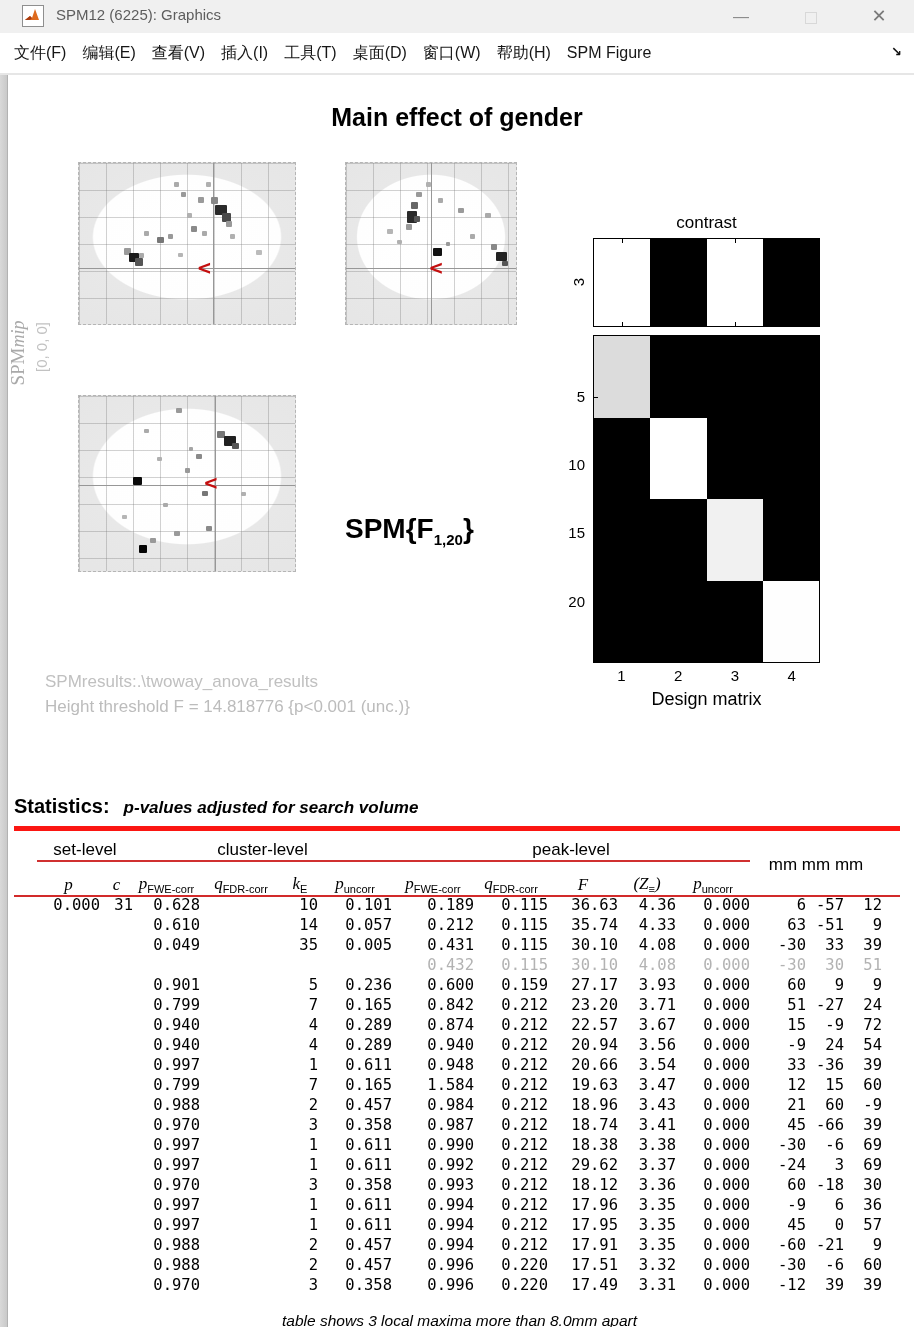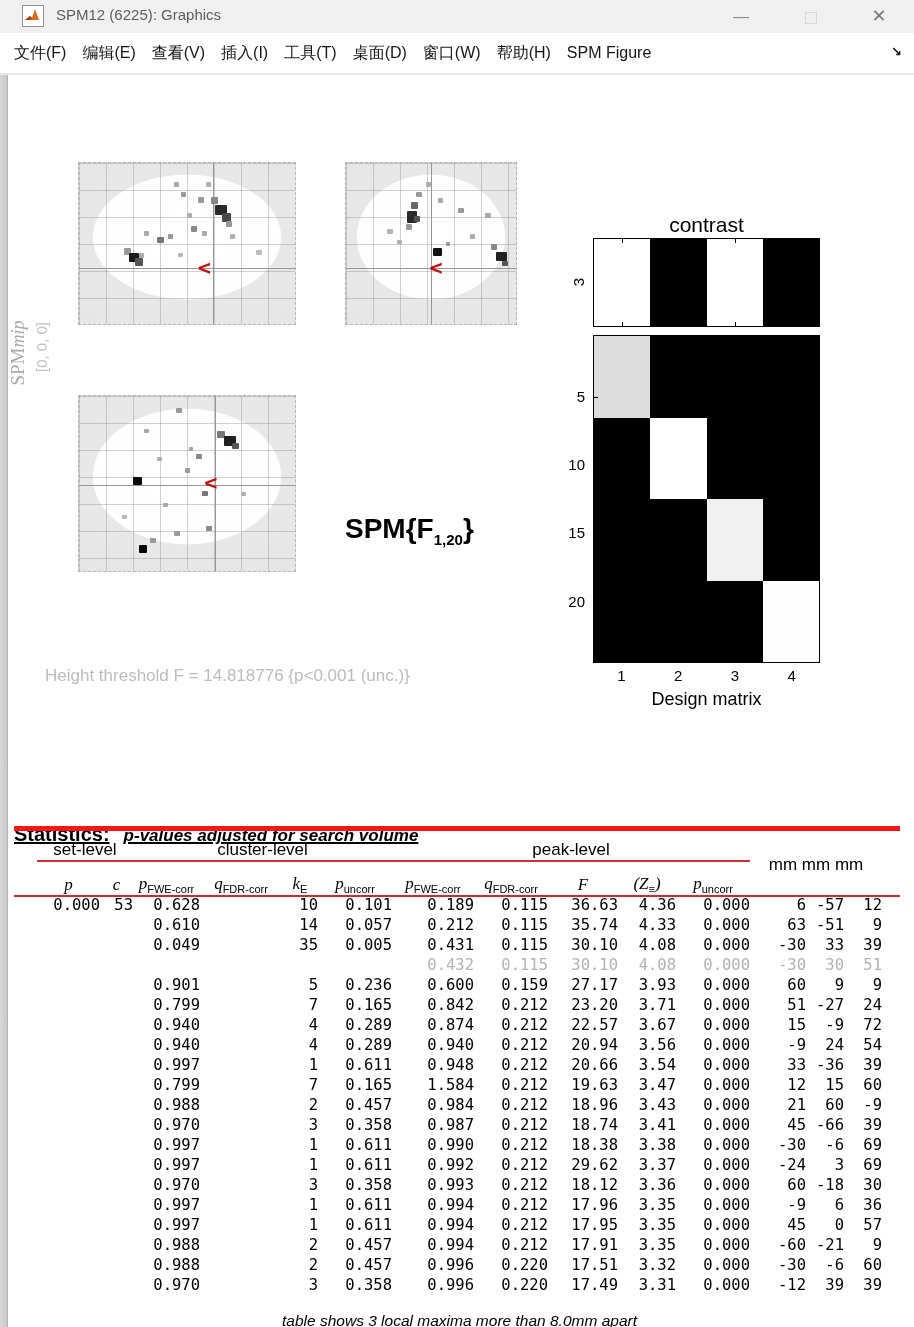--- a/index.html
+++ b/index.html
@@ -63,33 +63,33 @@
                 font-size:28px; font-weight:bold; }
   .spmf-label sub { font-size:15px; }
 
   
   .results { position:absolute; left:45px; top:588px; color:#bcbcbc; }
   .results .r1 { font-size:26px; font-weight:bold; color:#b3b3b3; }
   .results .r1 span { font-size:17px; font-weight:normal; color:#c0c0c0; }
   .results .r2 { font-size:17px; margin-top:3px; }
 
   
-  .plot-title { position:absolute; text-align:center; font-size:21px; }
+  .plot-title { position:absolute; text-align:center; font-size:17px; }
   .plot { position:absolute; border:1px solid #000; }
   .contrast-plot { display:flex; }
   .ccol { flex:1; height:100%; }
   .tick { position:absolute; width:1px; height:4px; background:#000; }
   .dm-plot { background:#000; }
   .dm-block { position:absolute; }
   .ax-lab { position:absolute; font-size:15px; }
   .dm-xlabel { position:absolute; text-align:center; font-size:18px; }
   .ytick-mark { position:absolute; width:5px; height:1px; background:#000; }
 
   
-  .stats-head { position:absolute; left:14px; top:748px; font-size:20px; font-weight:bold;text-decoration:underline; }
+  .stats-head { position:absolute; left:14px; top:720px; font-size:20px; font-weight:bold; }
   .stats-sub { font-size:17px; font-style:italic; margin-left:14px; }
   .redline { position:absolute; background:#fb1612; }
   .rl-thick { left:14px; top:751px; width:886px; height:5px; }
   .rl-mid { left:14px; top:820px; width:886px; height:2px; background:#d22a2a; }
 
   table.stats { position:absolute; left:37px; top:760px; border-collapse:collapse;
                 table-layout:fixed; width:845px; }
   table.stats th { font-weight:normal; vertical-align:bottom; padding:0; }
   .grp-row th { font-size:17px; height:26px; }
   .grp-u { border-bottom:2px solid #d03030; }
@@ -132,20 +132,21 @@
       <span class="menu-item">窗口(W)</span>
       <span class="menu-item">帮助(H)</span>
       <span class="menu-item">SPM Figure</span>
     </div>
   <span class="menu-arrow">↘</span>
 </div>
 
 <div id="fig">
   <div class="left-strip"></div>
 
+  <div class="fig-title">Main effect of gender</div>
 
   <div class="rot-label spmmip-label" style="left:18px; top:278px;"><span>SPM</span><i>mip</i></div>
   <div class="rot-label mip-coords" style="left:41px; top:272px;">[0, 0, 0]</div>
 
   <div class="spmf-label"><span>SPM{F</span><sub>1,20</sub><span>}</span></div>
 
   <div class="plot-title" style="left:593px; top:138px; width:227px;">contrast</div>
   <div class="rot-label" style="left:578px; top:207px; font-size:15px;">3</div>
   <div class="plot contrast-plot" style="left:593px; top:163px; width:227px; height:89px;">
       <div class="ccol" style="background: rgb(255, 255, 255);"></div>
@@ -164,20 +165,21 @@
 
   <div class="plot dm-plot" style="left:593px; top:260px; width:227px; height:328px;">
       <div class="dm-block" style="left: 0%; width: 25%; top: 0%; height: 25%; background: rgb(220, 220, 220);"></div>
       <div class="dm-block" style="left: 25%; width: 25%; top: 25%; height: 25%; background: rgb(255, 255, 255);"></div>
       <div class="dm-block" style="left: 50%; width: 25%; top: 50%; height: 25%; background: rgb(241, 241, 241);"></div>
       <div class="dm-block" style="left: 75%; width: 25%; top: 75%; height: 25%; background: rgb(254, 254, 254);"></div>
     </div>
   <div class="dm-xlabel" style="left:593px; top:614px; width:227px;">Design matrix</div>
 
   <div class="results">
+    <div class="r1"><span>SPMresults:</span><span>.\twoway_anova_results</span></div>
     <div class="r2">Height threshold F = 14.818776  {p&lt;0.001 (unc.)}</div>
   </div>
 
   <div class="stats-head"><span>Statistics:</span><span class="stats-sub">p-values adjusted for search volume</span></div>
   <div class="redline rl-thick"></div>
 
   <table class="stats">
     <colgroup id="stats-cols">
         <col style="width: 63px;">
         <col style="width: 33px;">
@@ -211,21 +213,21 @@
           <th><i>p</i><sub>FWE-corr</sub></th>
           <th><i>q</i><sub>FDR-corr</sub></th>
           <th><i>F</i></th>
           <th>(<i>Z</i><sub>≡</sub>)</th>
           <th><i>p</i><sub>uncorr</sub></th>
         </tr>
       </thead>
     <tbody id="stats-body">
         <tr>
           <td>0.000</td>
-          <td>53</td>
+          <td>31</td>
           <td>0.628</td>
           <td></td>
           <td>10</td>
           <td>0.101</td>
           <td>0.189</td>
           <td>0.115</td>
           <td>36.63</td>
           <td>4.36</td>
           <td>0.000</td>
           <td>6</td>

